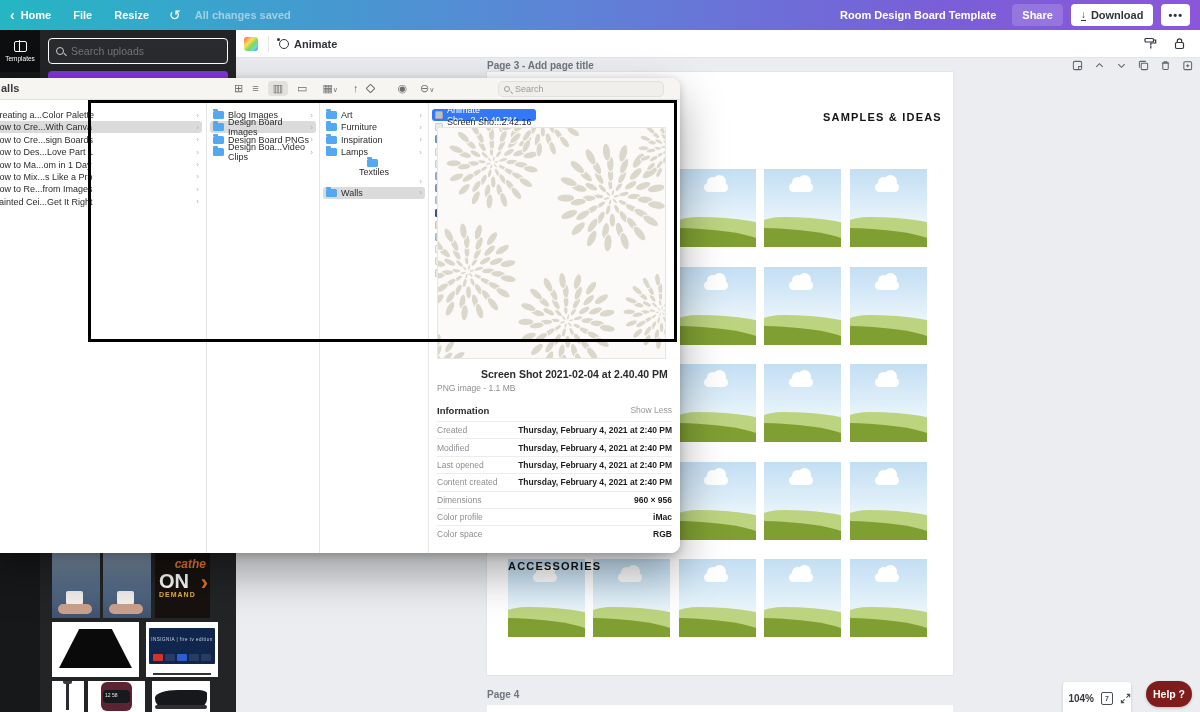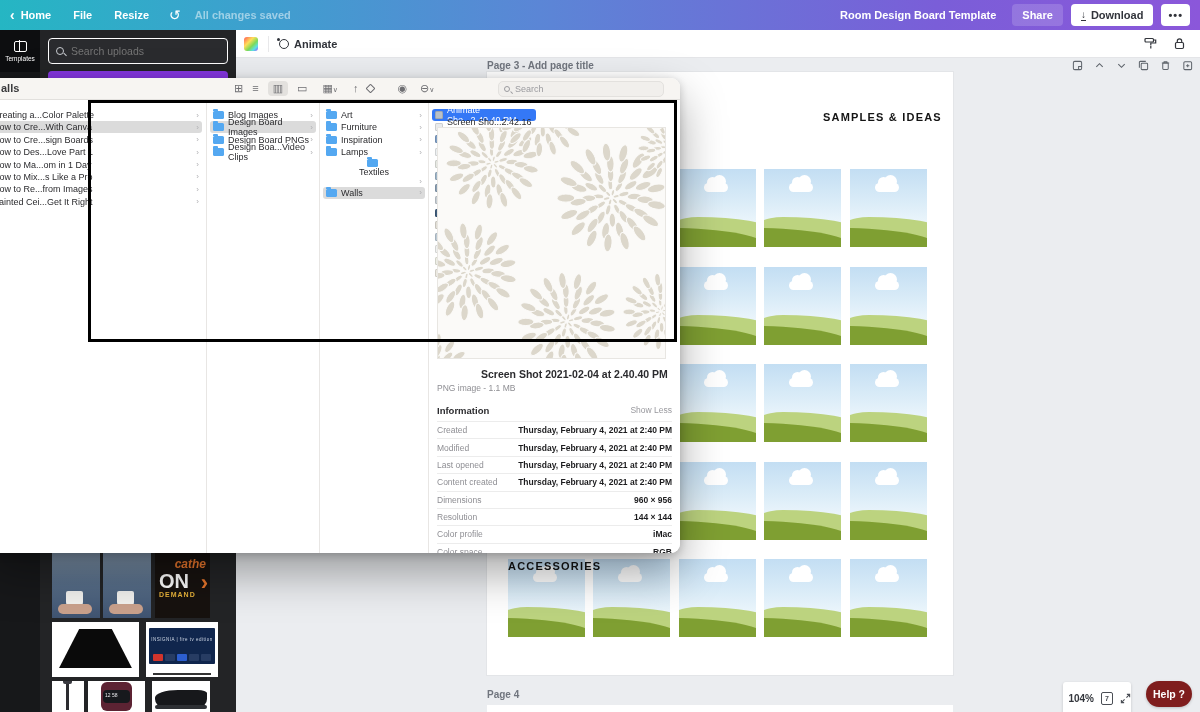--- a/index.html
+++ b/index.html
@@ -1086,24 +1086,20 @@
           </div>
           <div class="inforow">
             <span class="lbl">Content created</span>
             <span class="val">Thursday, February 4, 2021 at 2:40 PM</span>
           </div>
           <div class="inforow">
             <span class="lbl">Dimensions</span>
             <span class="val">960 × 956</span>
           </div>
           <div class="inforow">
-            <span class="lbl">Resolution</span>
-            <span class="val">144 × 144</span>
-          </div>
-          <div class="inforow">
             <span class="lbl">Color profile</span>
             <span class="val">iMac</span>
           </div>
           <div class="inforow">
             <span class="lbl">Color space</span>
             <span class="val">RGB</span>
           </div>
         </div>
 
     </div>

